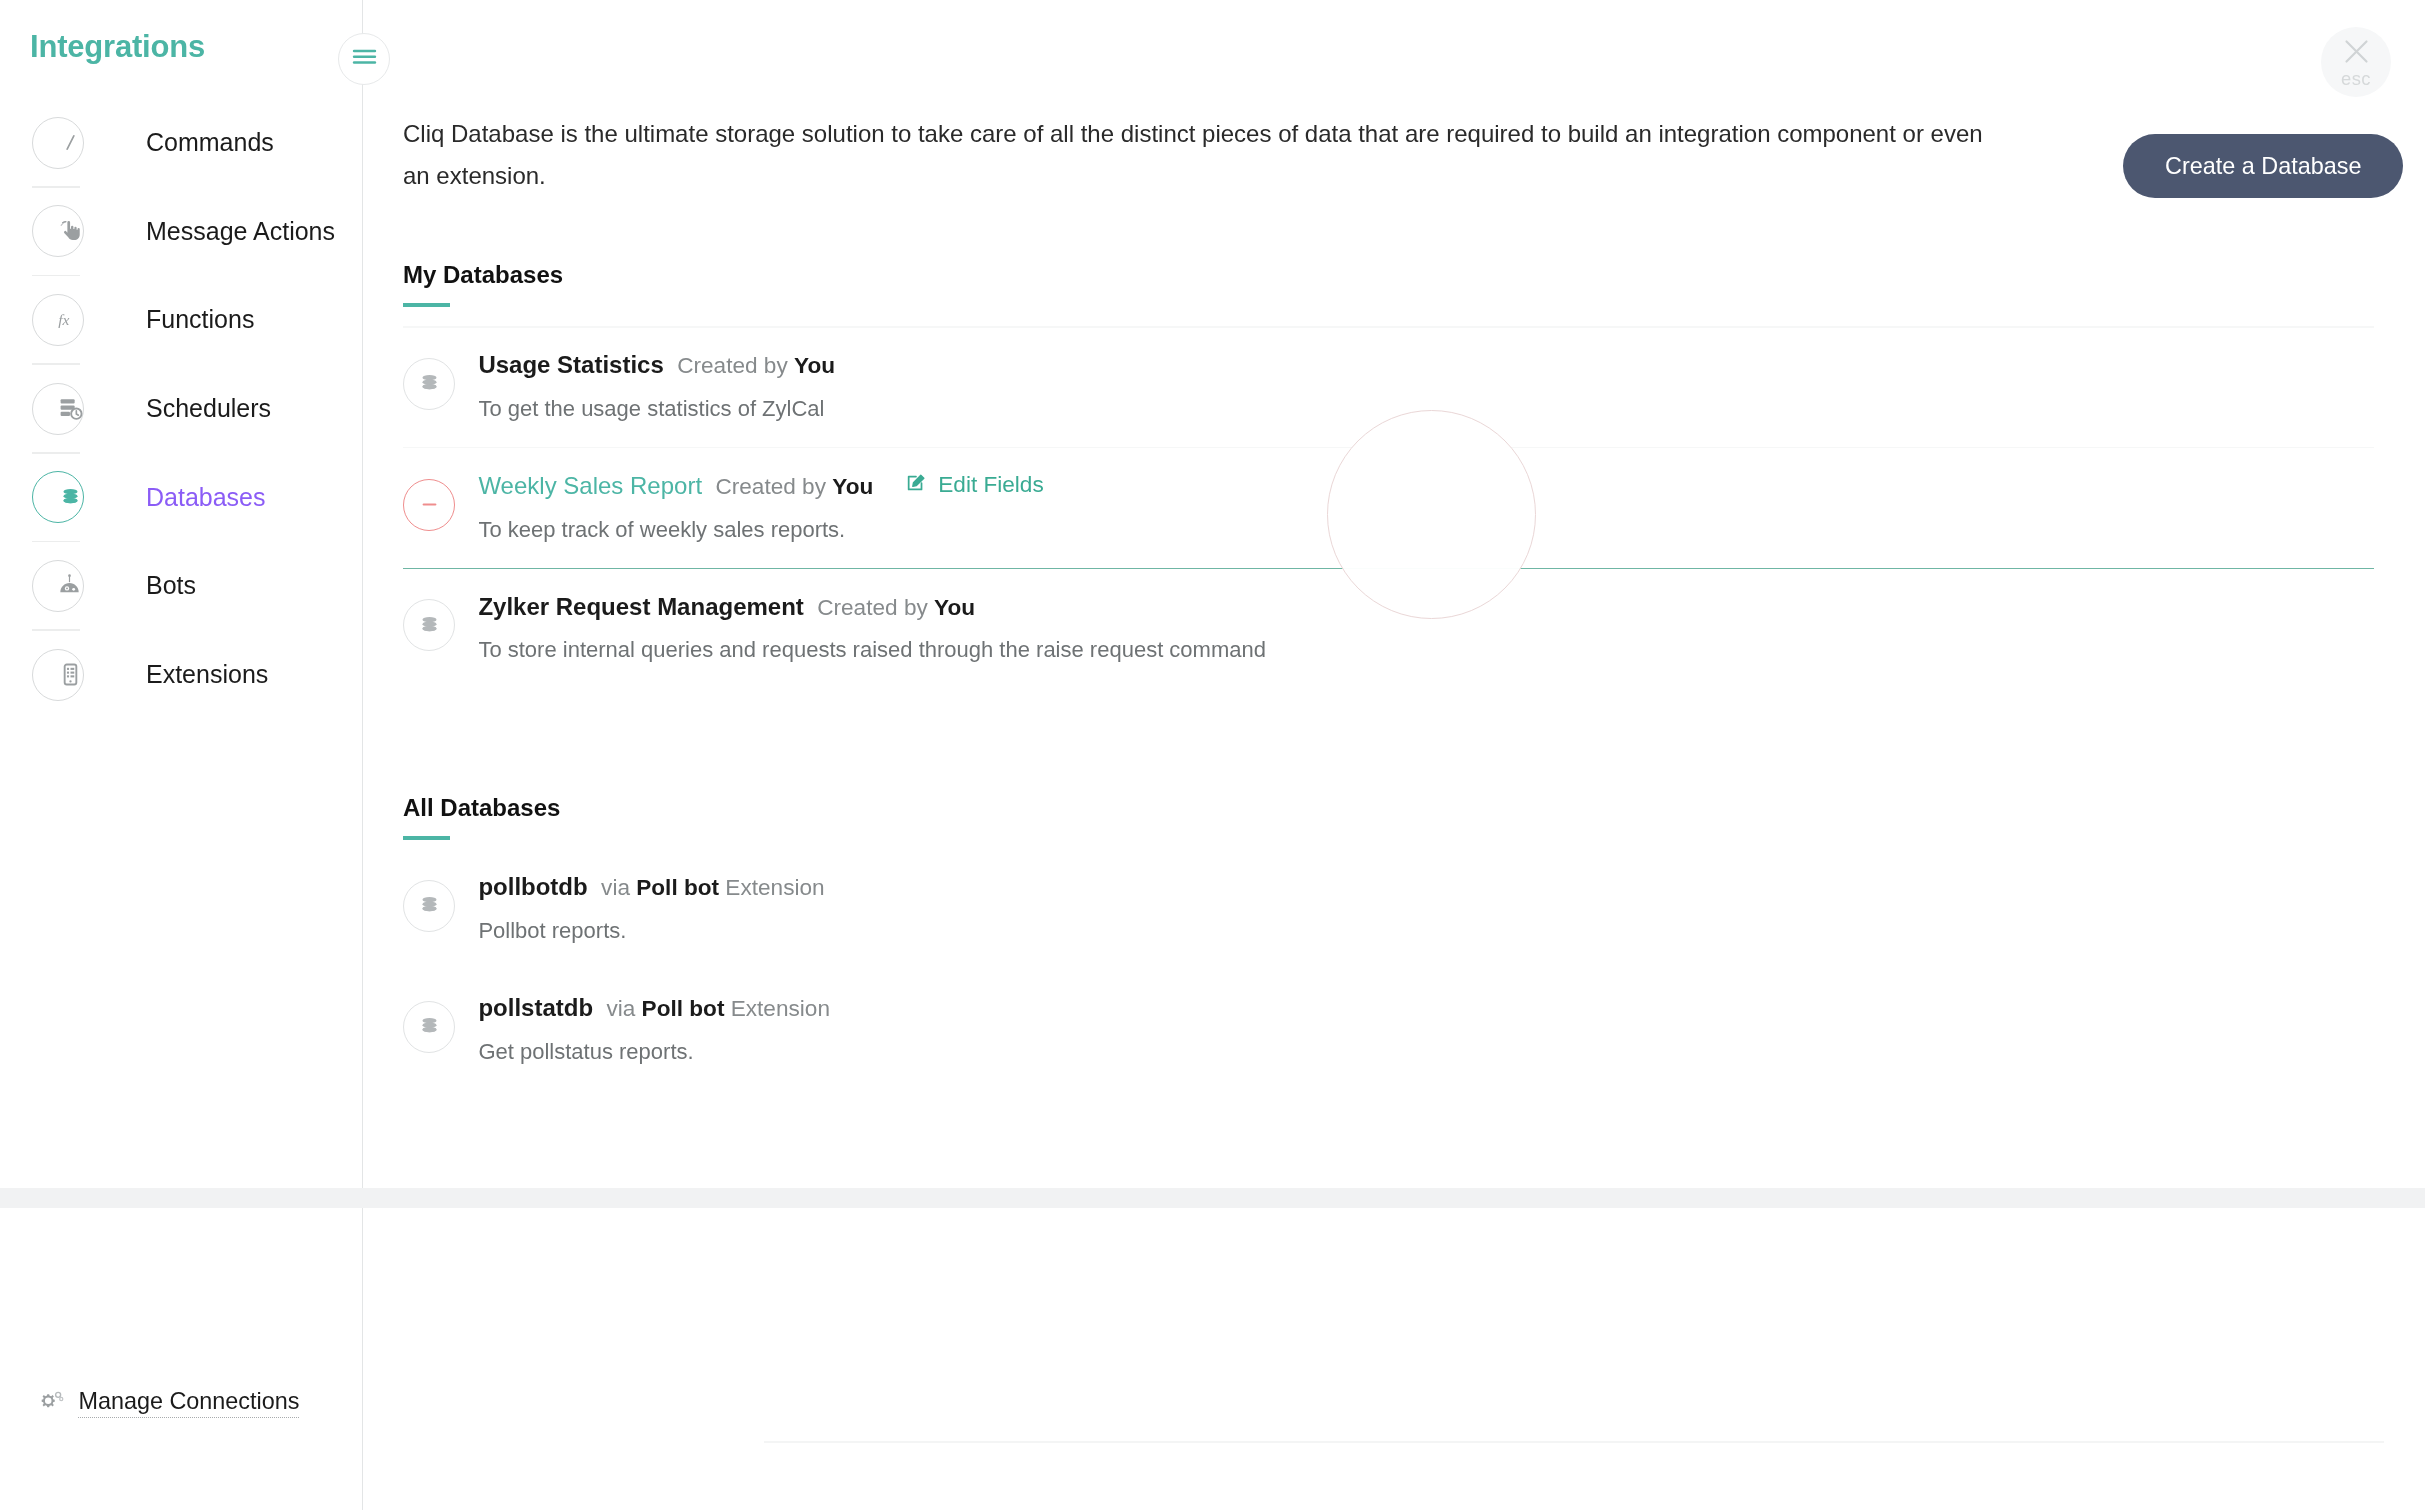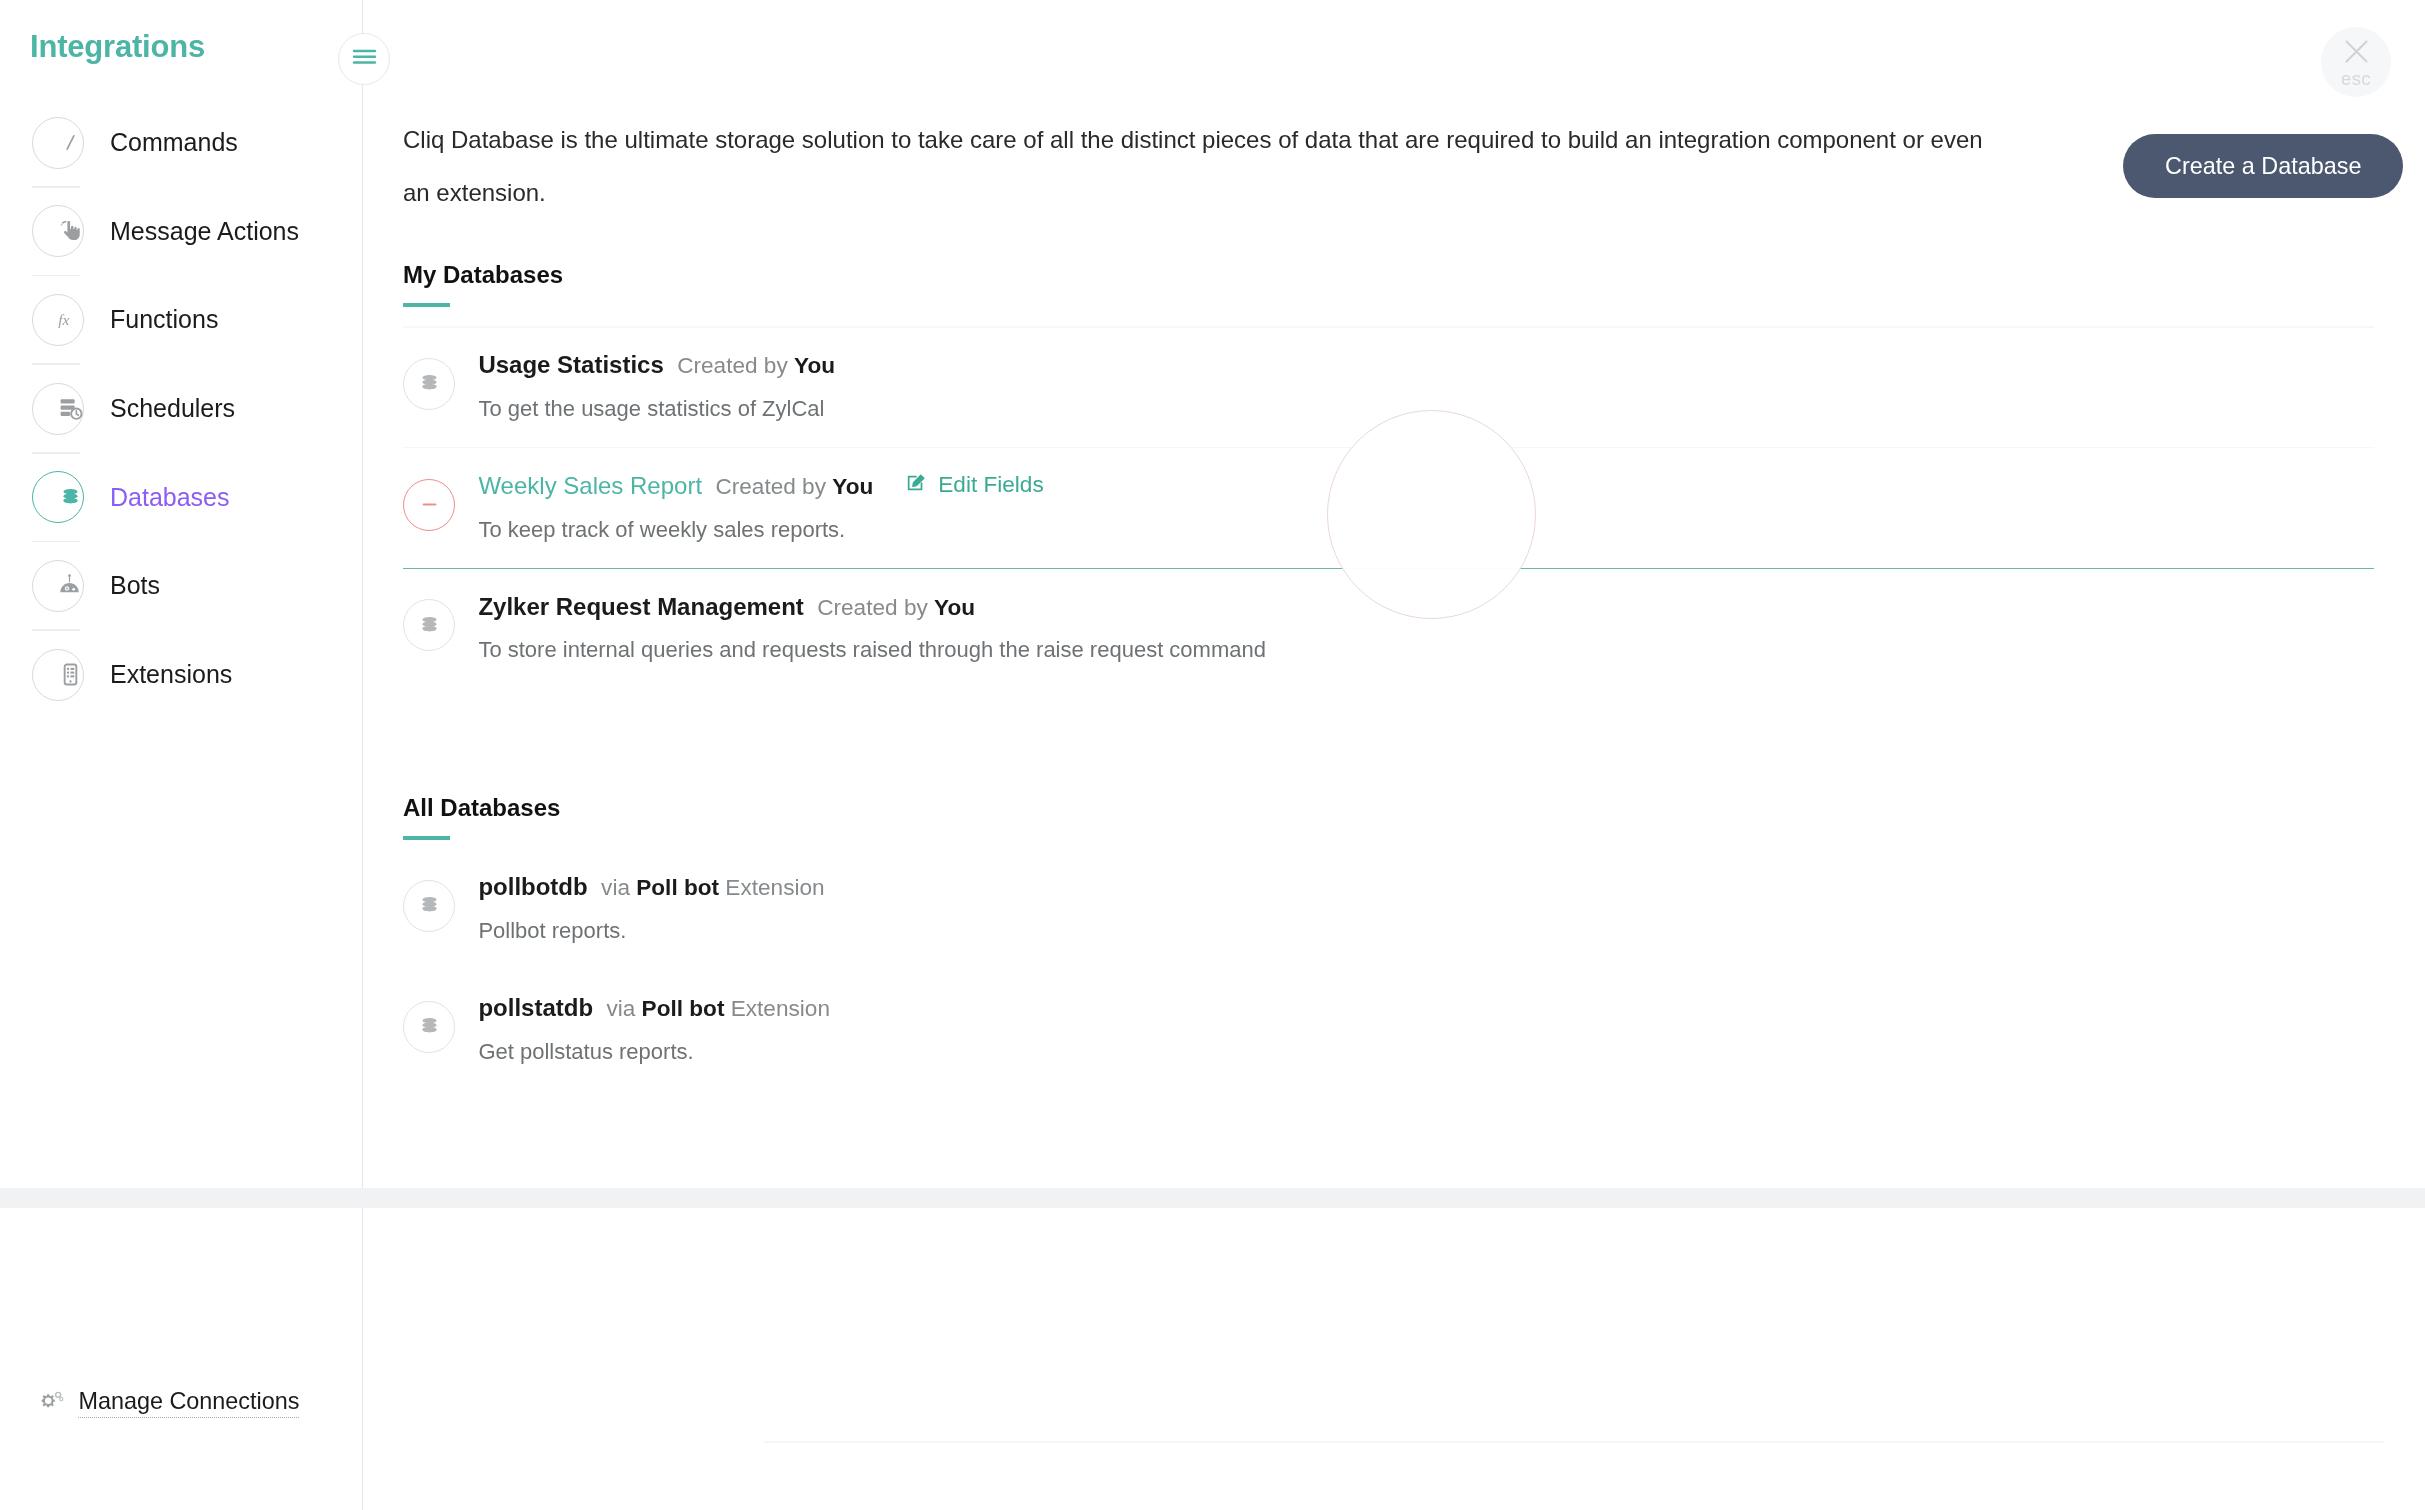--- a/index.html
+++ b/index.html
@@ -48,20 +48,21 @@
     width: 363px;
   }
 
   .nav-item {
     position: relative;
     display: flex;
     align-items: center;
     height: 87px;
     padding-left: 32px;
     cursor: pointer;
+    gap: 36px;
   }
 
   .nav-divider {
     width: 48px;
     height: 1.7px;
     background: #eceded;
     margin-left: 32px;
   }
 
   .nav-icon {
@@ -130,21 +131,21 @@
     background: #ffffff;
     overflow: hidden;
   }
 
   .intro {
     position: absolute;
     left: 40px;
     top: 113px;
     width: 1588px;
     font-size: 24px;
-    line-height: 53px;
+    line-height: 42px;
     color: #2a2a2a;
   }
 
   .create-btn {
     position: absolute;
     right: 22.6px;
     top: 134px;
     background: #4c5770;
     color: #ffffff;
     border: none;

